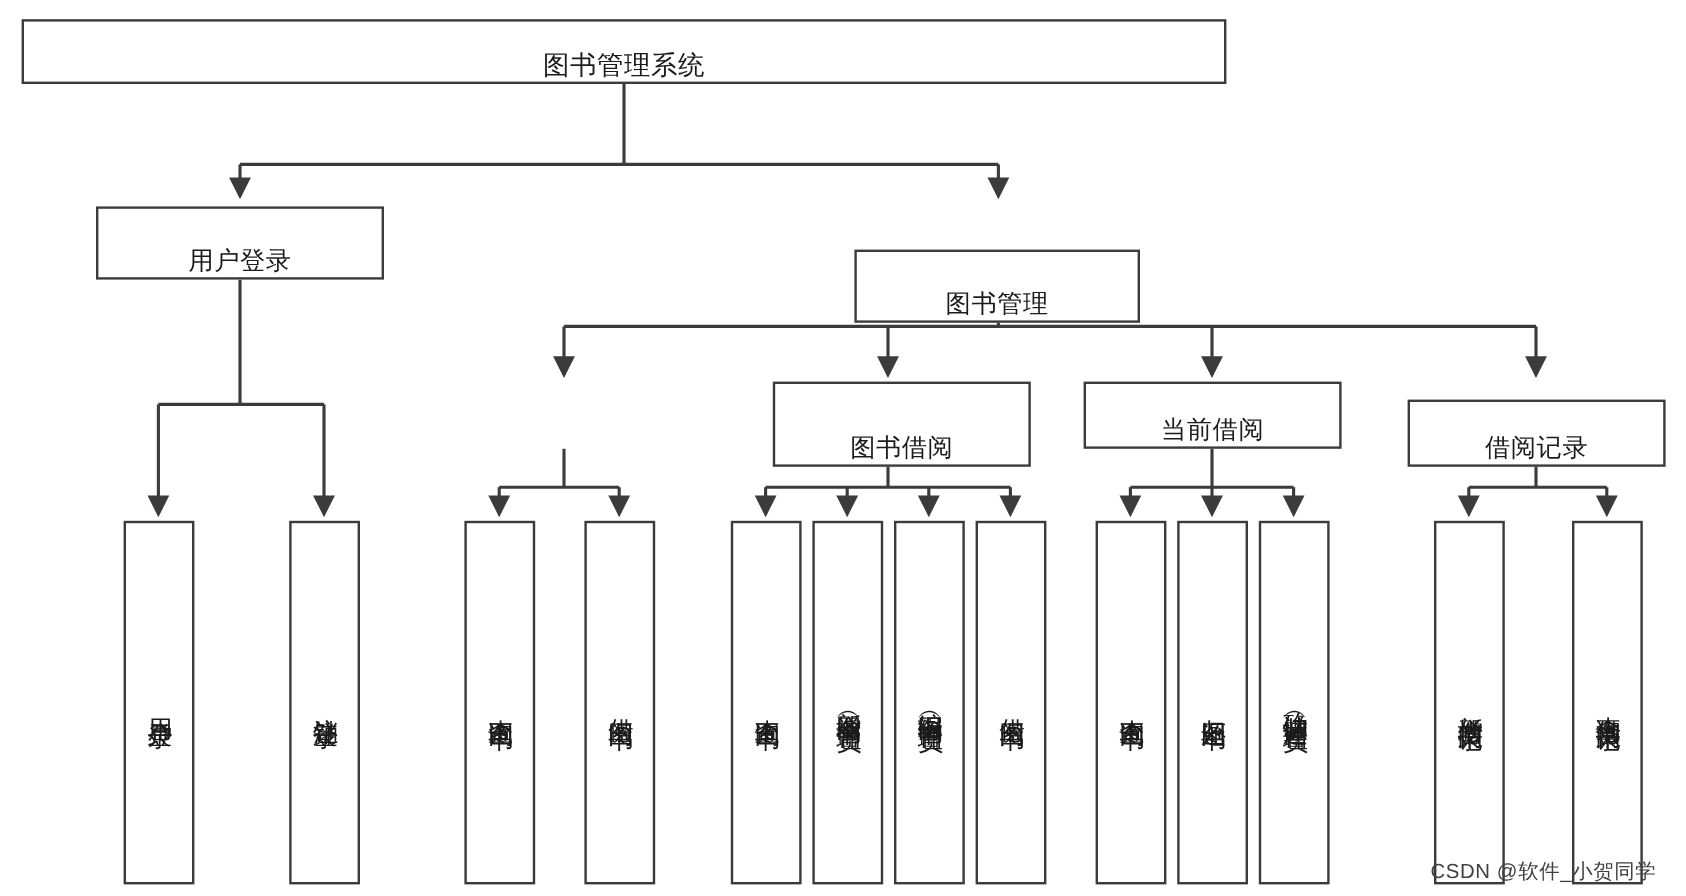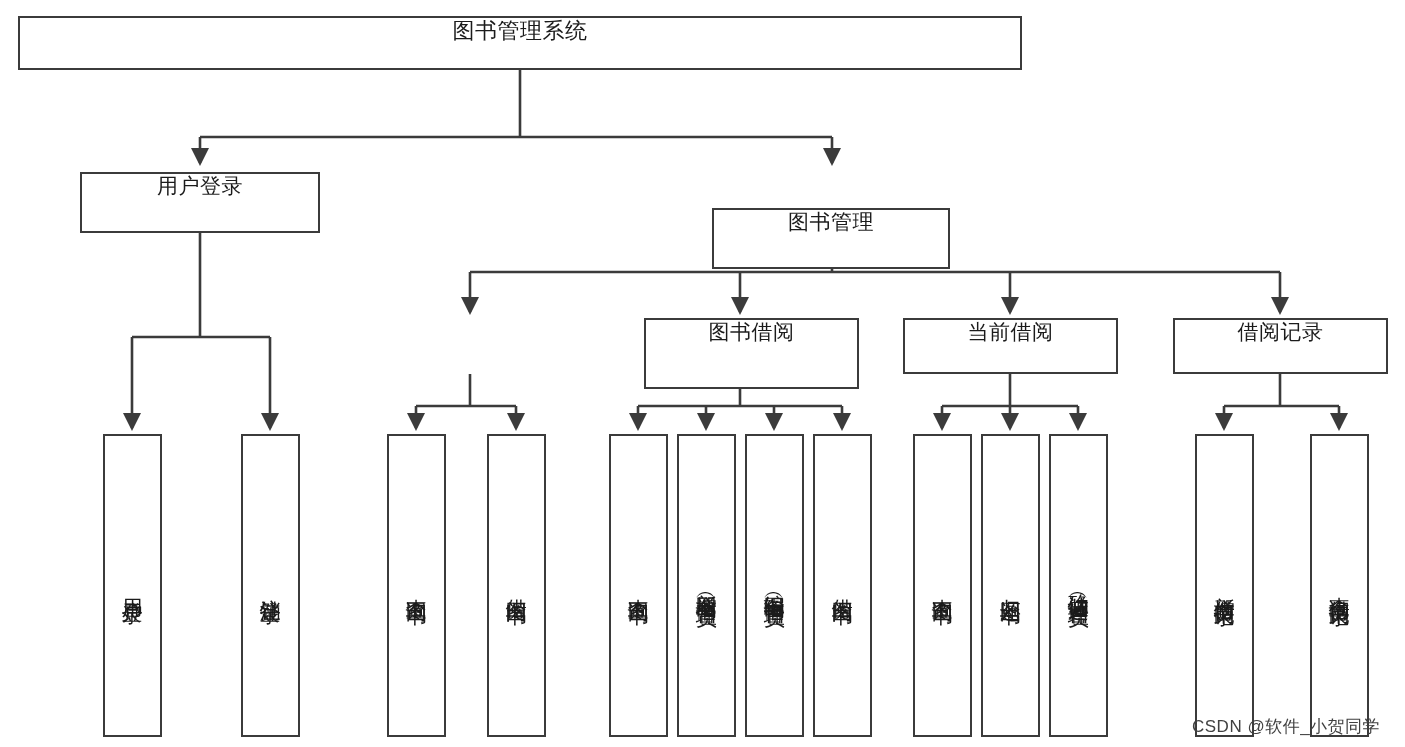--- a/index.html
+++ b/index.html
@@ -24,21 +24,21 @@
     width: 1405px;
     height: 747px;
     pointer-events: none;
   }
   .node {
     position: absolute;
     box-sizing: border-box;
     background: #ffffff;
     border: 2.2px solid #3b3b3b;
     display: flex;
-    align-items: flex-start;
+    align-items: flex-end;
     justify-content: center;
     color: #1b1b1b;
     z-index: 2;
   }
   .node .label {
     display: block;
     text-align: center;
     line-height: 1.18;
     letter-spacing: 0.5px;
   }
@@ -135,21 +135,21 @@
   <div class="node h" style="left:712px; top:172px; width:238px; height:61px;margin-top:36px;">
     <span class="label">图书管理</span>
   </div>
 
   <div class="node h" style="left:644px; top:318px; width:215px; height:71px;">
     <span class="label">图书借阅</span>
   </div>
   <div class="node h" style="left:903px; top:318px; width:215px; height:56px;">
     <span class="label">当前借阅</span>
   </div>
-  <div class="node h" style="left:1173px; top:318px; width:215px; height:56px;">
+  <div class="node h" style="left:1173px; top:333px; width:215px; height:56px;">
     <span class="label">借阅记录</span>
   </div>
 
   <div class="node v" style="left:103px; top:434px; width:59px; height:303px;">
     <span class="label">用户登录</span>
   </div>
   <div class="node v" style="left:241px; top:434px; width:59px; height:303px;">
     <span class="label">注销登录</span>
   </div>
 

